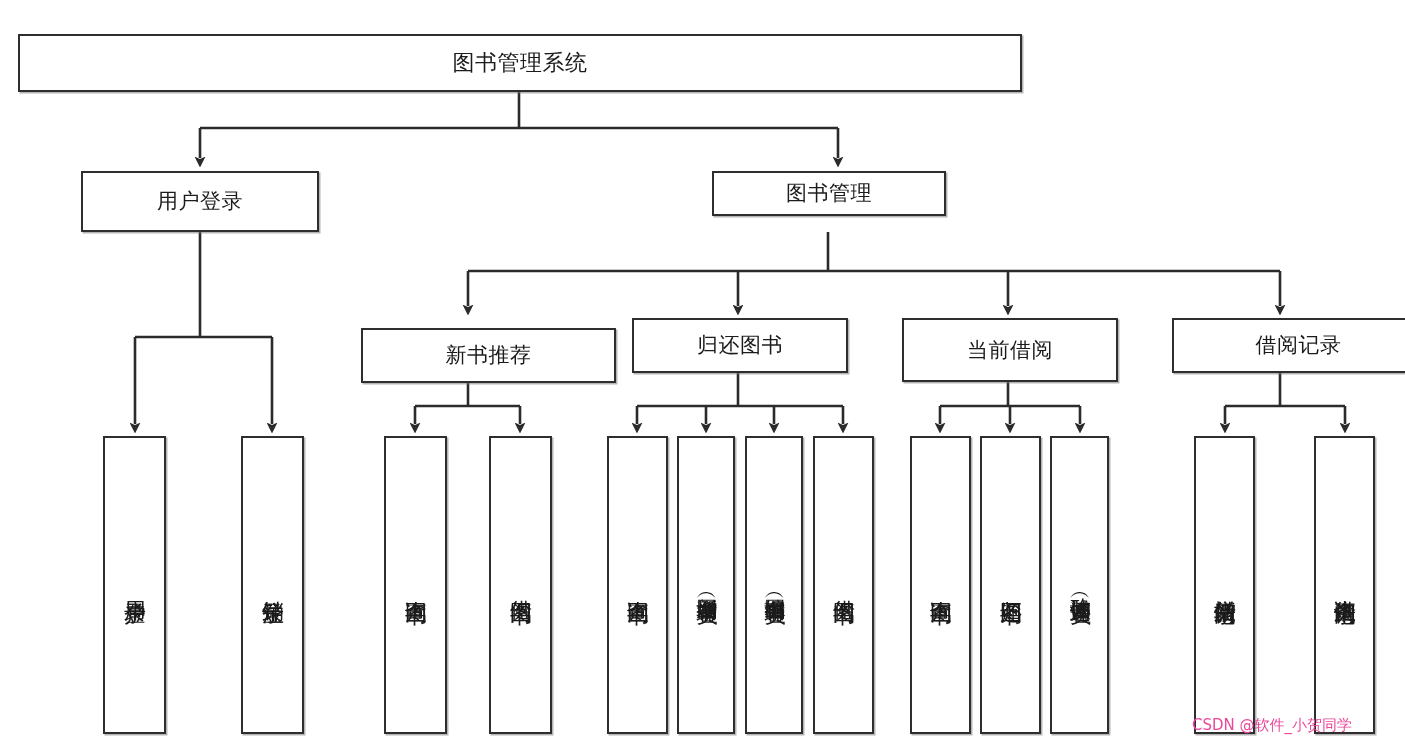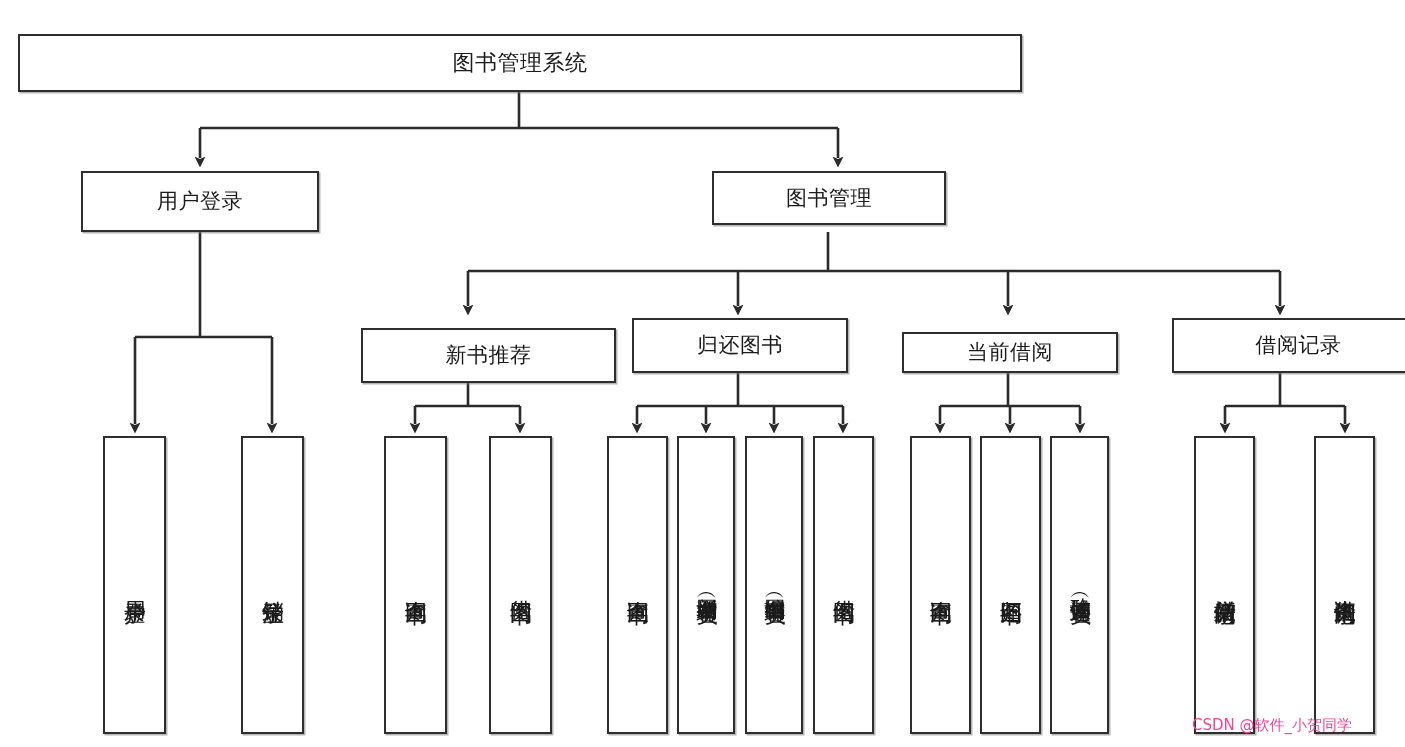--- a/index.html
+++ b/index.html
@@ -134,31 +134,31 @@
     </g>
   </svg>
 
   <div class="node horiz" id="node-root" style="left:18px; top:12px; width:1004px; height:58px;margin-top:22px;">
     <span class="label">图书管理系统</span>
   </div>
 
   <div class="node horiz" style="left:81px; top:171px; width:238px; height:61px;">
     <span class="label">用户登录</span>
   </div>
-  <div class="node horiz" style="left:712px; top:171px; width:234px; height:54px;">
+  <div class="node horiz" style="left:712px; top:171px; width:234px; height:45px;">
     <span class="label">图书管理</span>
   </div>
 
   <div class="node horiz" style="left:361px; top:328px; width:255px; height:55px;">
     <span class="label">新书推荐</span>
   </div>
   <div class="node horiz" style="left:632px; top:318px; width:216px; height:55px;">
     <span class="label">归还图书</span>
   </div>
-  <div class="node horiz" style="left:902px; top:332px; width:216px; height:41px;">
+  <div class="node horiz" style="left:902px; top:318px; width:216px; height:64px;">
     <span class="label">当前借阅</span>
   </div>
   <div class="node horiz" style="left:1172px; top:318px; width:253px; height:55px;">
     <span class="label">借阅记录</span>
   </div>
 
   <div class="node vert" style="left:103px; top:436px; width:63px; height:298px;">
     <span class="label">用户登录</span>
   </div>
   <div class="node vert" style="left:241px; top:436px; width:63px; height:298px;">

